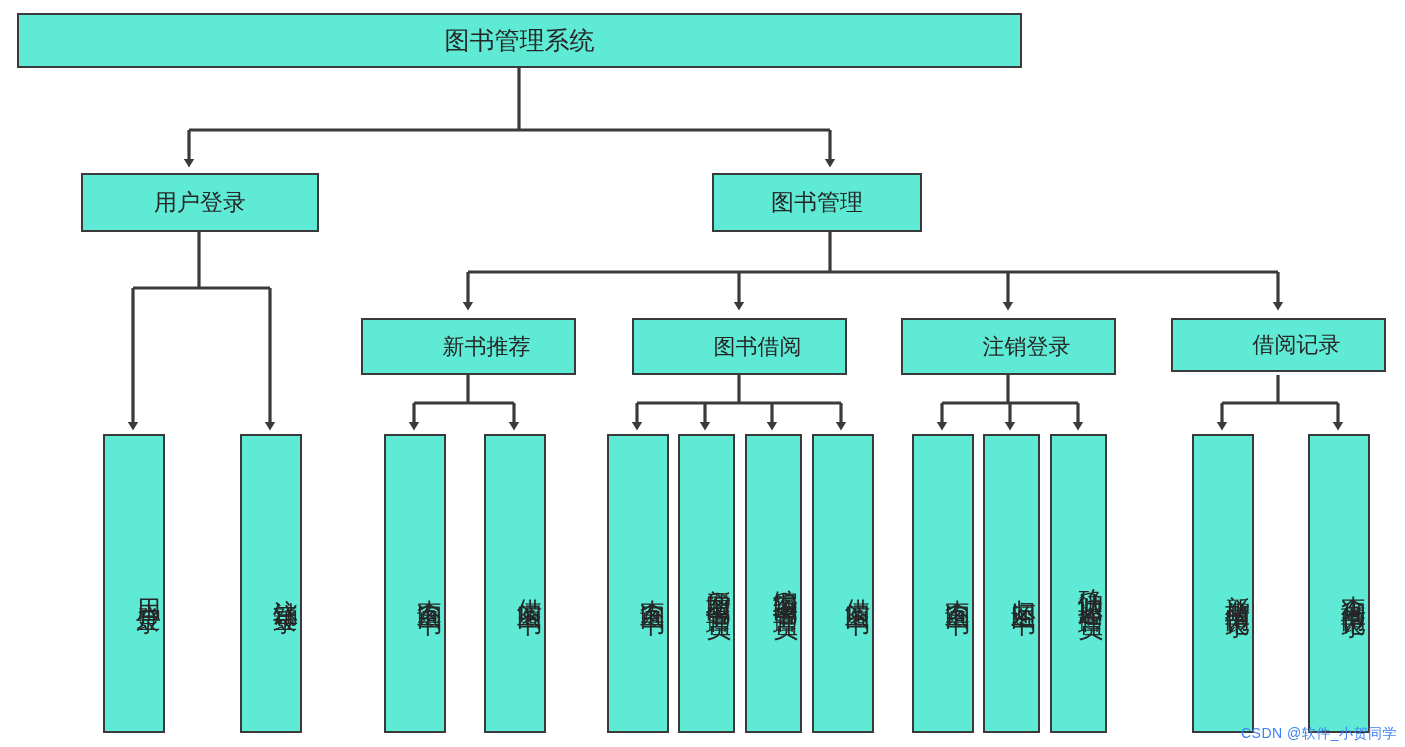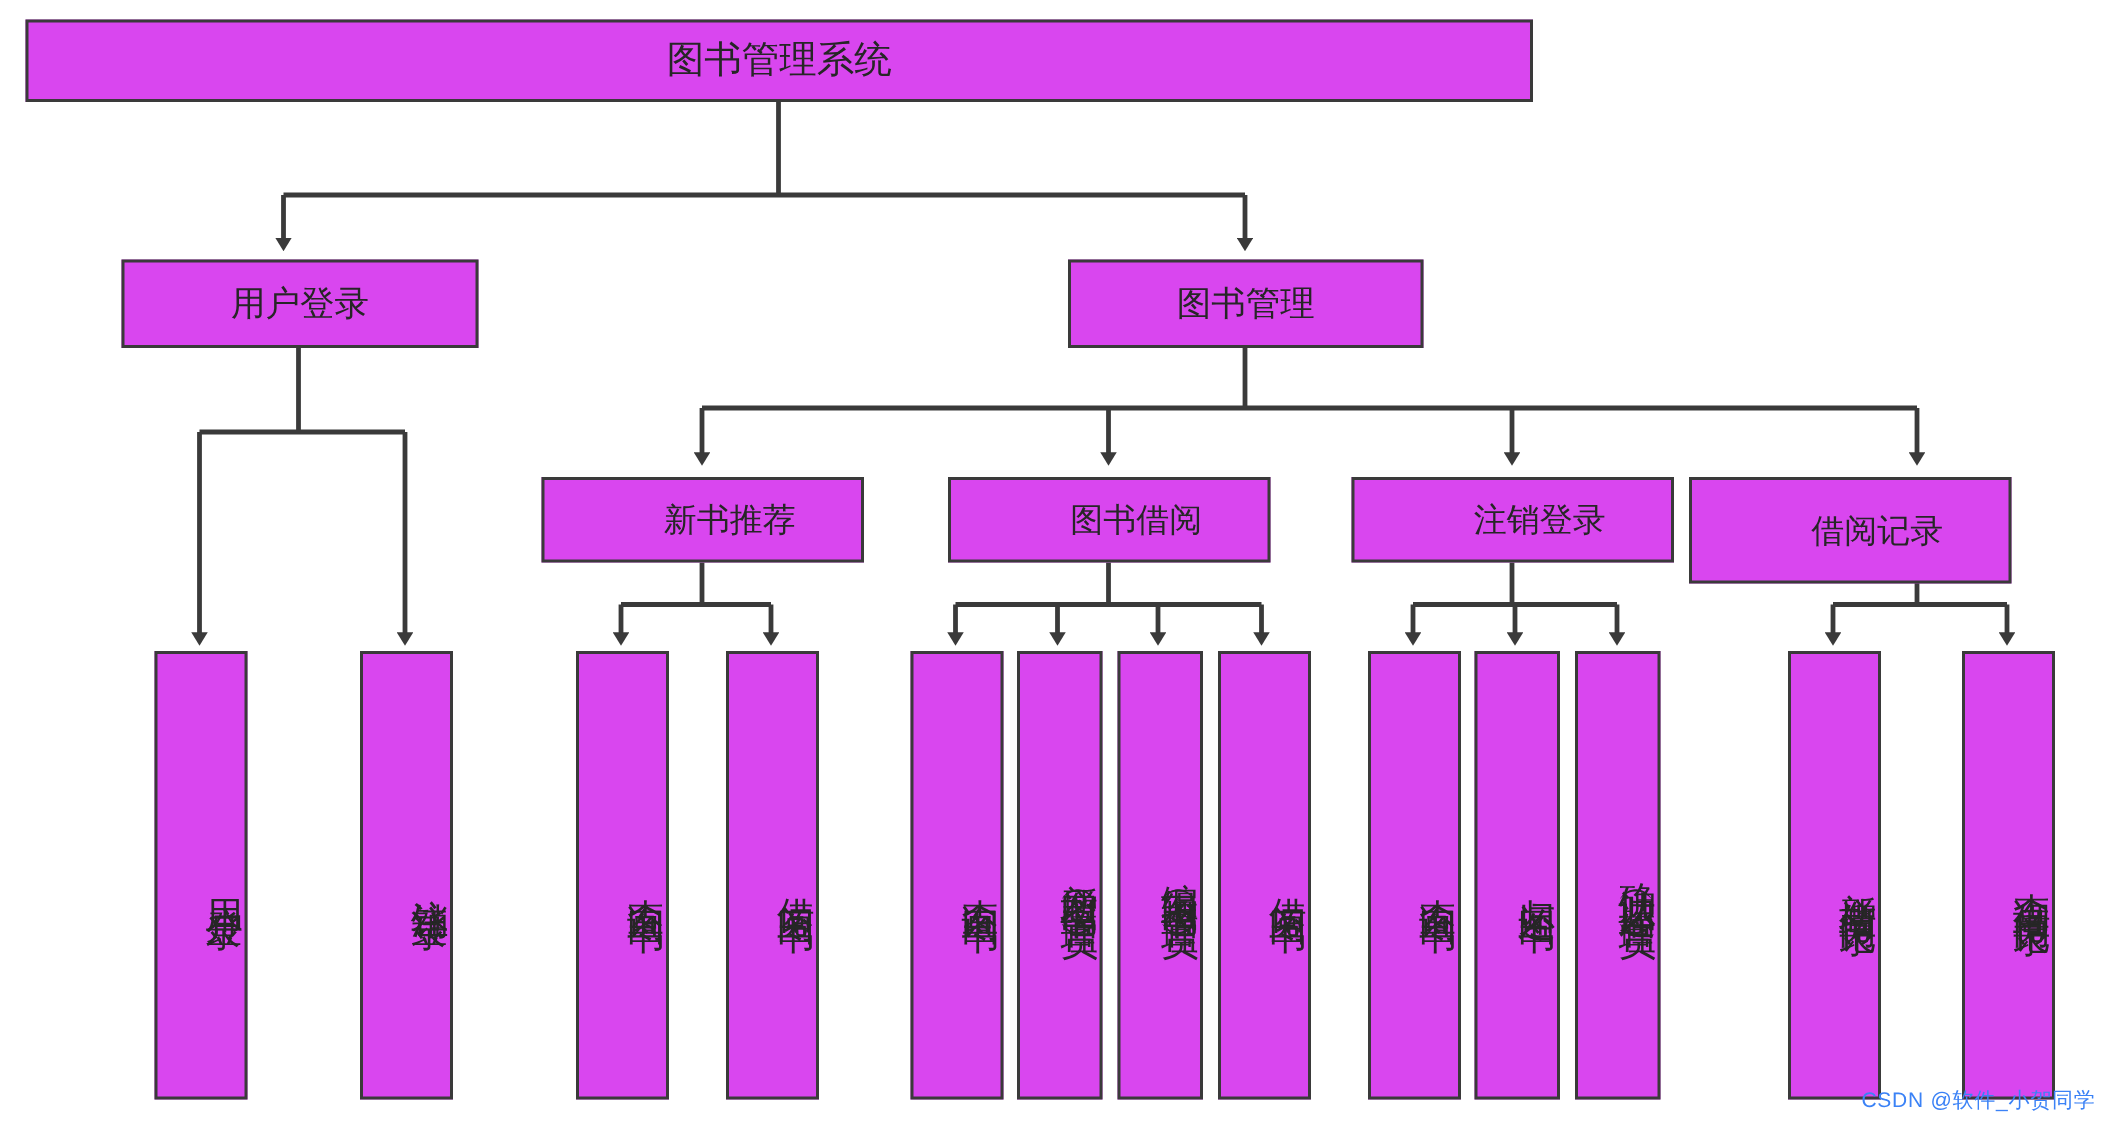--- a/index.html
+++ b/index.html
@@ -10,21 +10,21 @@
     color:#262626;
     overflow:hidden;
     position:relative;
   }
   #canvas{position:absolute;left:0;top:0;width:1405px;height:747px;}
   svg#wires{position:absolute;left:0;top:0;width:1405px;height:747px;pointer-events:none;}
 
   .node{
     position:absolute;
     box-sizing:border-box;
-    background:#d946ef;
+    background:#5eead4;
     border:2.5px solid #3a3a3a;
     display:flex;
     align-items:center;
     justify-content:center;
     text-align:center;
     line-height:1.18;
     color:#262626;
     z-index:2;
   }
   .node.root{font-size:25px;}
@@ -114,34 +114,34 @@
     </g>
   </svg>
 
   <div class="node root" style="left:17px;top:13px;width:1005px;height:55px;">
     <span>图书管理系统</span>
   </div>
 
   <div class="node lvl2" style="left:81px;top:173px;width:238px;height:59px;">
     <span>用户登录</span>
   </div>
-  <div class="node lvl2" style="left:712px;top:173px;width:237px;height:59px;">
+  <div class="node lvl2" style="left:712px;top:173px;width:210px;height:59px;">
     <span>图书管理</span>
   </div>
 
   <div class="node lvl3" style="left:361px;top:318px;width:215px;height:57px;">
     <span>新书推荐</span>
   </div>
   <div class="node lvl3" style="left:632px;top:318px;width:215px;height:57px;">
     <span>图书借阅</span>
   </div>
   <div class="node lvl3" style="left:901px;top:318px;width:215px;height:57px;">
     <span>注销登录</span>
   </div>
-  <div class="node lvl3" style="left:1126px;top:318px;width:215px;height:71px;justify-content:center;">
+  <div class="node lvl3" style="left:1171px;top:318px;width:215px;height:54px;justify-content:center;">
     <span>借阅记录</span>
   </div>
 
   <div class="node leaf" style="left:103px;top:434px;width:62px;height:299px;">
     <span class="txt">用户登录</span>
   </div>
   <div class="node leaf" style="left:240px;top:434px;width:62px;height:299px;">
     <span class="txt">注销登录</span>
   </div>
 

